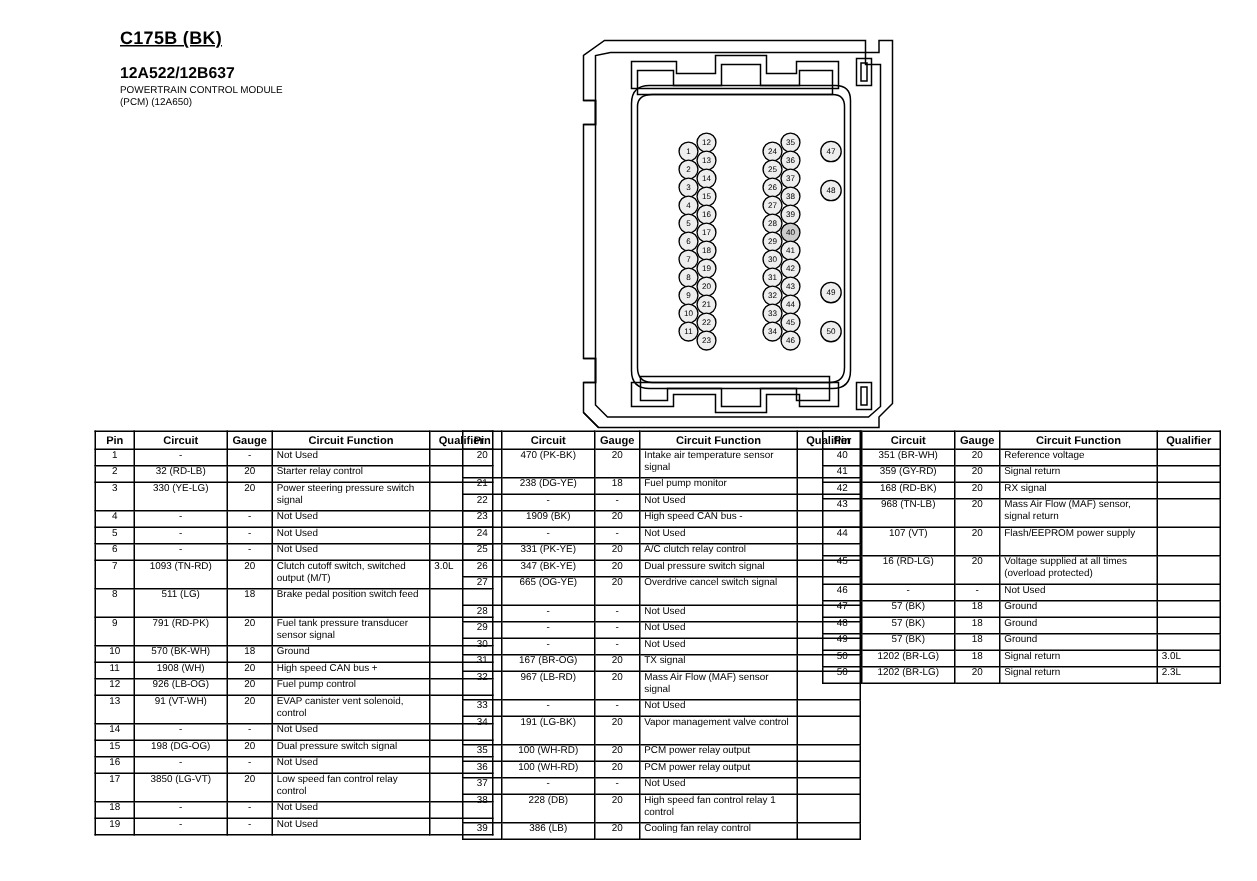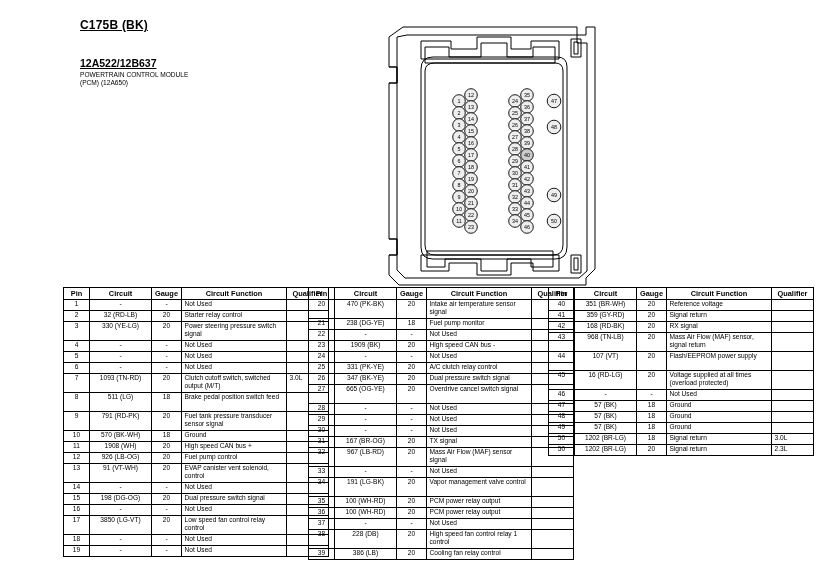--- a/index.html
+++ b/index.html
@@ -26,24 +26,23 @@
     font-size: 12px;
     font-weight: bold;
     text-decoration: underline;
     letter-spacing: 0.2px;
     line-height: 14px;
     white-space: nowrap;
   }
   #part-numbers {
     font-size: 10.5px;
     font-weight: bold;
-    margin-top: 25px;
+    margin-top: 11px;
     line-height: 12px;
     white-space: nowrap;
-    text-decoration: underline;
   }
   #module-name {
     font-size: 6.6px;
     margin-top: 2px;
     line-height: 8px;
     white-space: nowrap;
   }
   #module-code {
     font-size: 6.6px;
     line-height: 8px;

